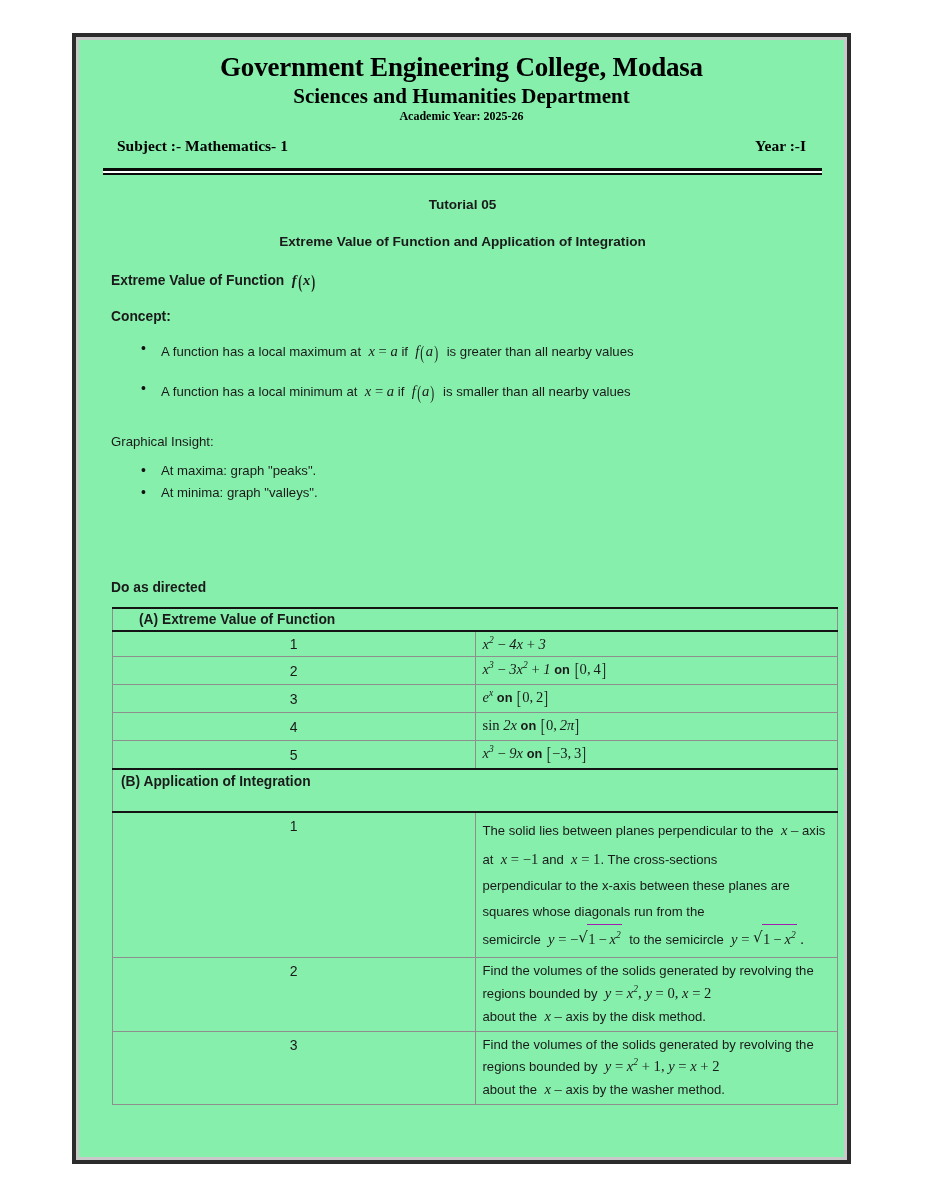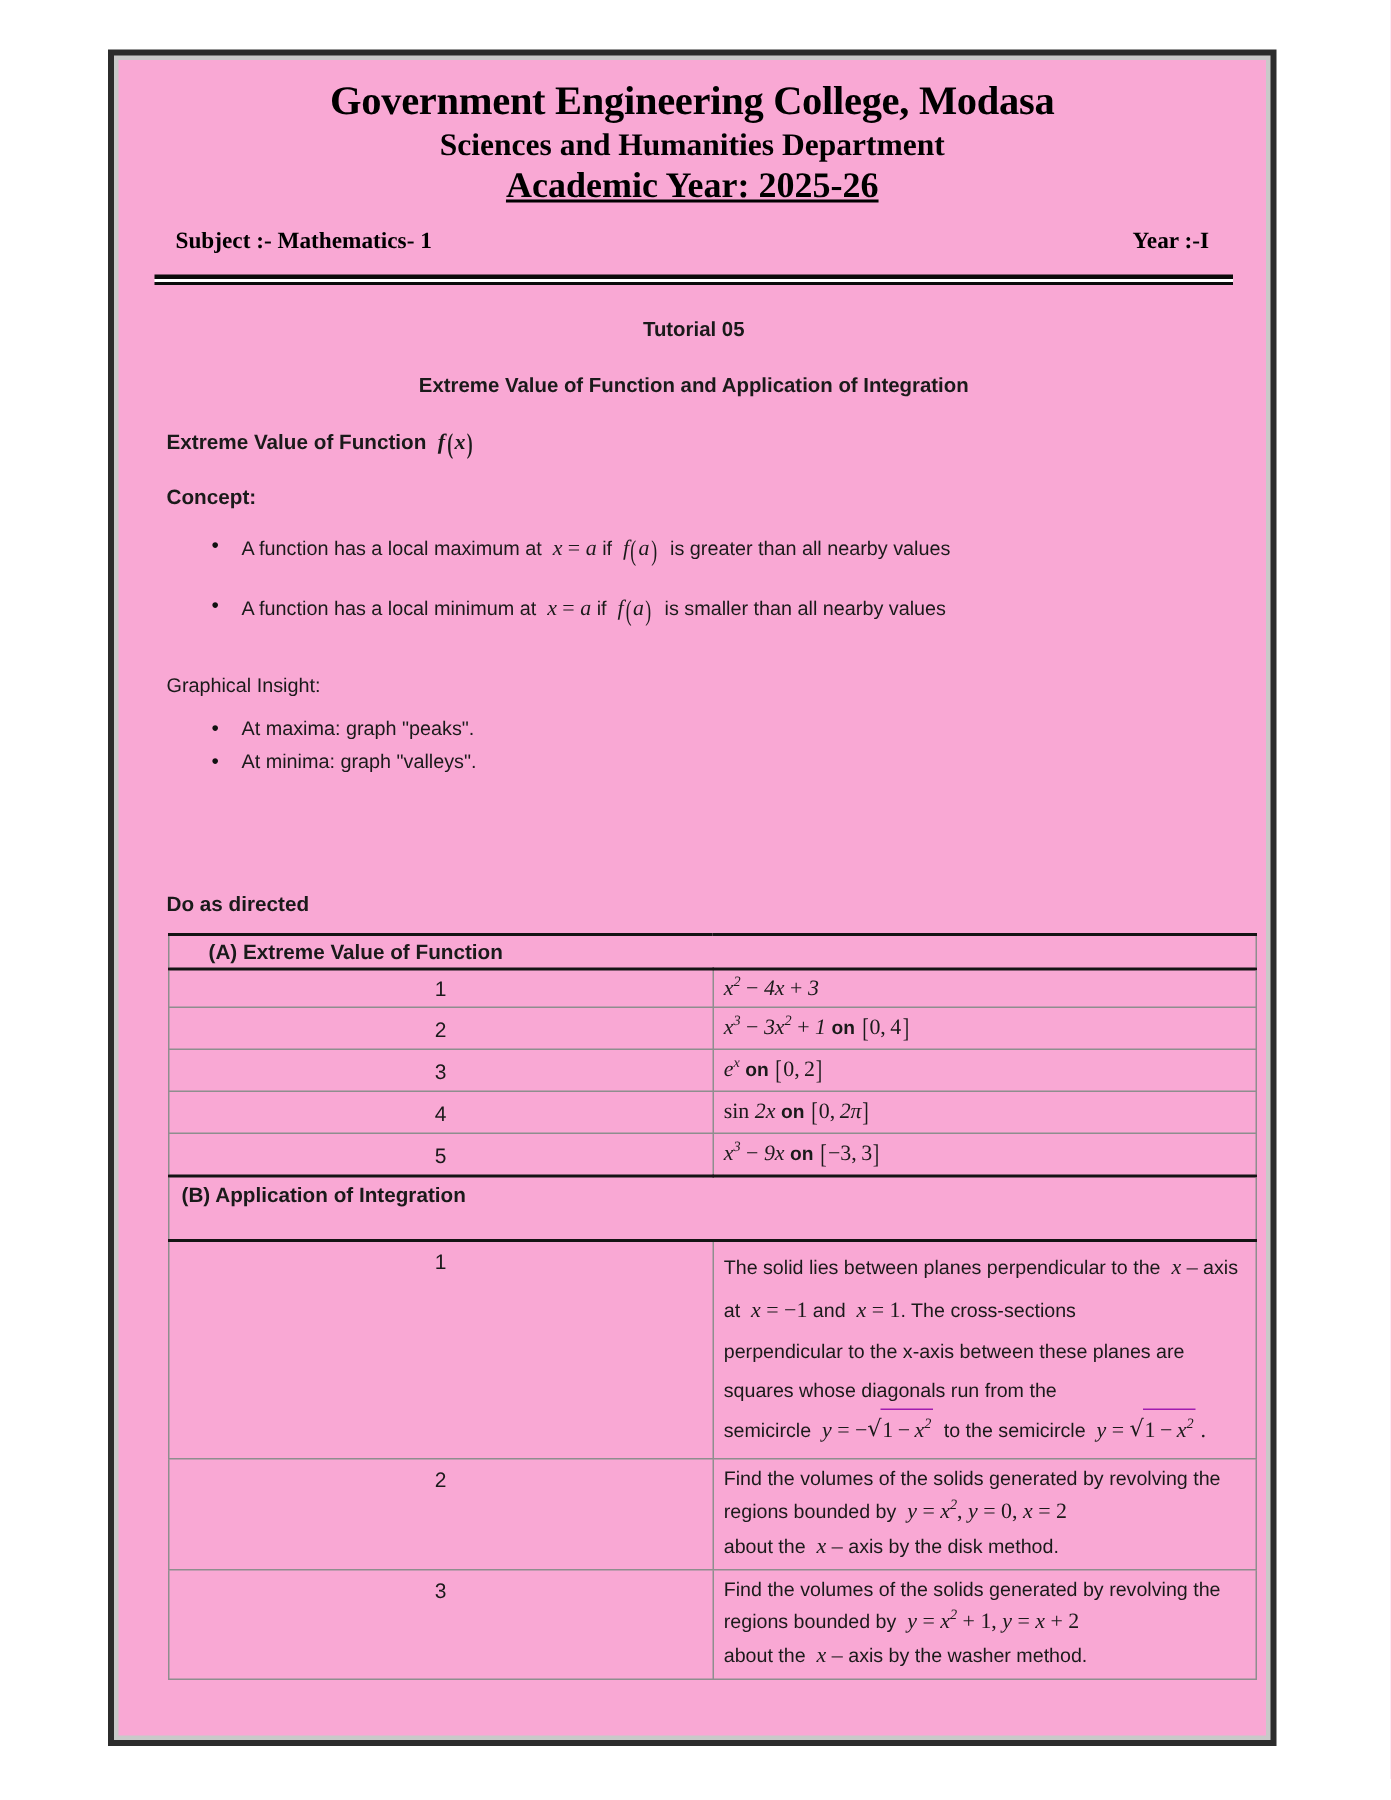--- a/index.html
+++ b/index.html
@@ -22,35 +22,35 @@
     background: #2c2c2c;
     padding: 4px;
   }
   #page-frame-inner {
     width: 100%; height: 100%;
     background: #c9c9c9;
     padding: 3px;
   }
   #page-sheet {
     width: 100%; height: 100%;
-    background: #f9a8d4;
+    background: #86efac;
     position: relative;
     padding: 12px 22px 0 22px;
   }
 
   
   .hdr-title {
     text-align: center;
     font-family: "Liberation Serif", serif;
     font-weight: bold;
     color: #000;
   }
   .hdr-l1 { font-size: 27px; line-height: 1.18; letter-spacing: -0.2px; }
   .hdr-l2 { font-size: 21px; line-height: 1.22; }
-  .hdr-l3 { font-size: 24px; line-height: 1.25; text-decoration: underline; }
+  .hdr-l3 { font-size: 12px; line-height: 1.25; }
 
   .meta-row {
     display: flex;
     justify-content: space-between;
     align-items: baseline;
     font-family: "Liberation Serif", serif;
     font-weight: bold;
     font-size: 15.5px;
     color: #000;
     padding: 0 16px 0 16px;

